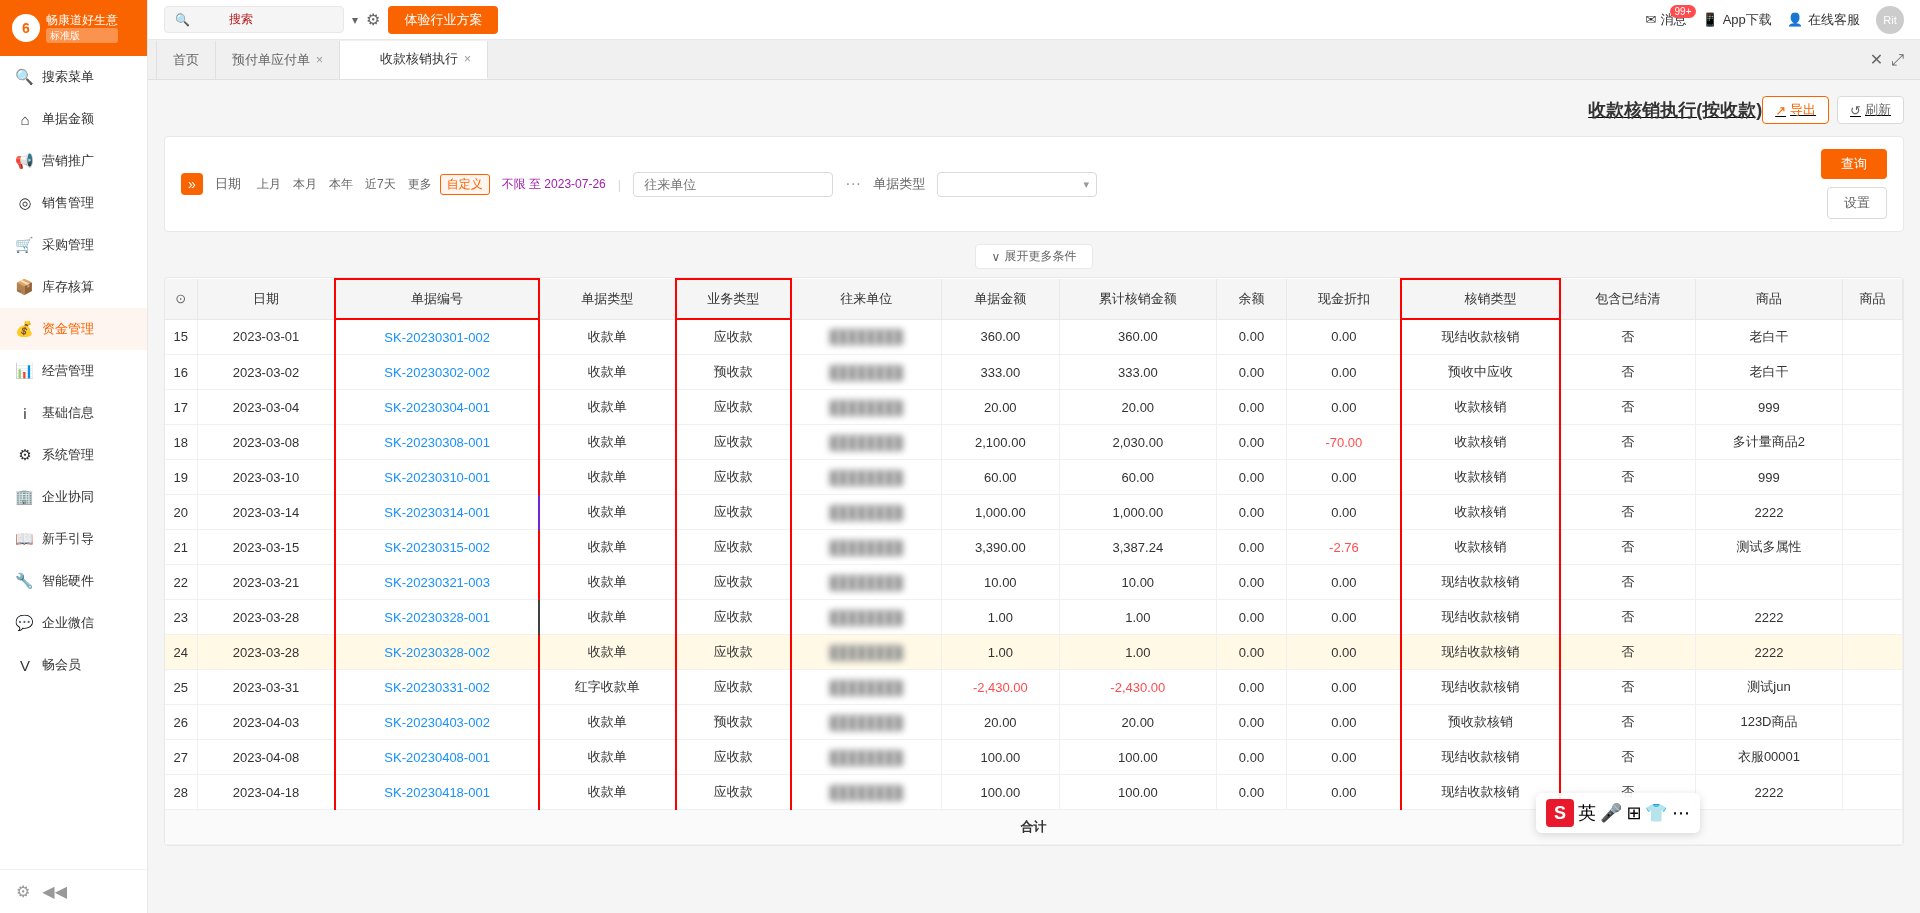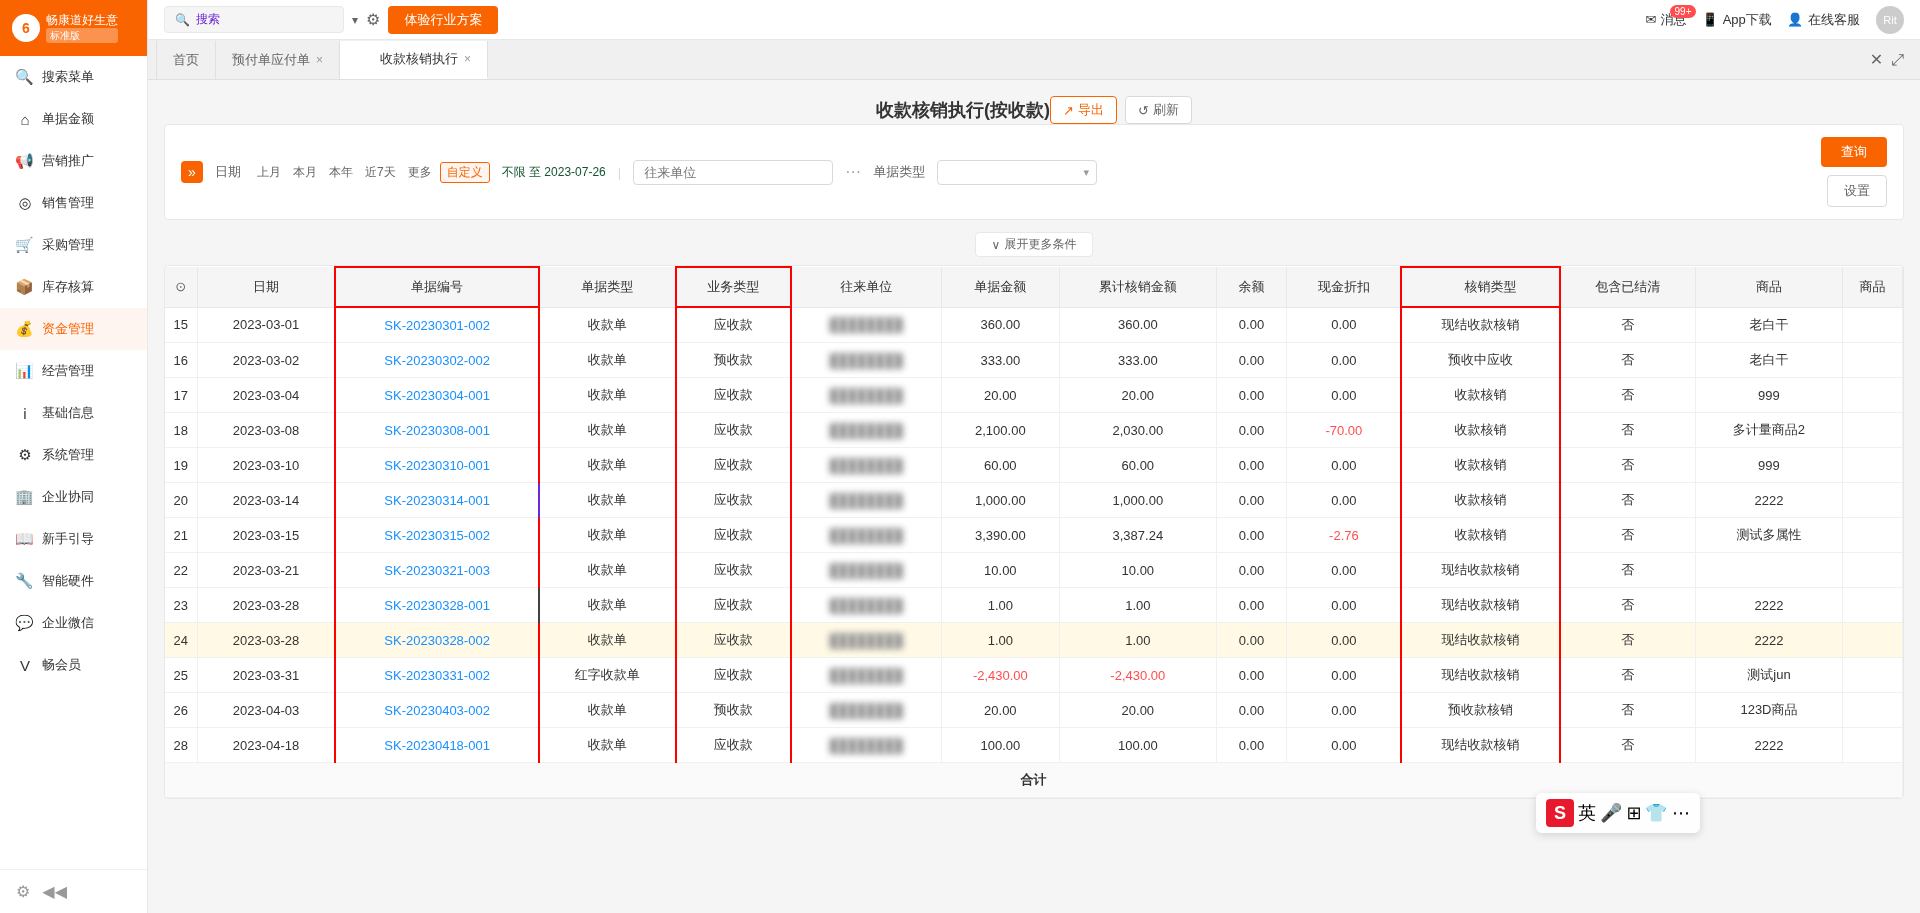--- a/index.html
+++ b/index.html
@@ -44,35 +44,35 @@
     .tab:first-child { border-left: 1px solid #e0e0e0; }
     .tab .tab-close { color: #999; font-size: 12px; cursor: pointer; }
     .tab-spacer { flex: 1; }
     .tab-actions { display: flex; align-items: center; gap: 8px; padding-right: 8px; }
     .tab-actions .icon-btn { color: #666; cursor: pointer; font-size: 16px; }
 
     
     .content { flex: 1; overflow: auto; padding: 16px; background: #f5f5f5; }
 
     
-    .page-header { display: flex; align-items: center; justify-content: center; margin-bottom: 0; }
+    .page-header { display: flex; align-items: center; justify-content: flex-end; margin-bottom: 12px; text-decoration: underline; }
     .page-title { font-size: 18px; font-weight: bold; color: #333; }
     .page-actions { display: flex; gap: 8px; }
     .btn-export { display: flex; align-items: center; gap: 4px; color: #fa6400; border: 1px solid #fa6400; background: #fff; padding: 4px 12px; border-radius: 4px; cursor: pointer; font-size: 13px; }
     .btn-refresh { display: flex; align-items: center; gap: 4px; color: #666; border: 1px solid #d9d9d9; background: #fff; padding: 4px 12px; border-radius: 4px; cursor: pointer; font-size: 13px; }
 
     
     .filter-bar { background: #fff; border-radius: 4px; padding: 12px 16px; margin-bottom: 12px; border: 1px solid #e8e8e8; }
     .filter-row { display: flex; align-items: center; gap: 12px; flex-wrap: wrap; }
     .filter-toggle-btn { background: #fa6400; color: #fff; border: none; border-radius: 4px; width: 22px; height: 22px; cursor: pointer; font-size: 14px; display: flex; align-items: center; justify-content: center; flex-shrink: 0; }
     .filter-label { color: #666; font-size: 13px; flex-shrink: 0; }
     .filter-date-btns { display: flex; gap: 4px; align-items: center; }
     .filter-date-btn { color: #666; font-size: 12px; cursor: pointer; padding: 2px 4px; }
     .filter-date-btn.active-custom { background: #fff5f0; color: #fa6400; border: 1px solid #fa6400; border-radius: 3px; padding: 1px 6px; font-size: 12px; }
-    .filter-date-range { color: #14532d; font-size: 12px; }
+    .filter-date-range { color: #a21caf; font-size: 12px; }
     .filter-separator { color: #d9d9d9; }
     .filter-unit-input { border: 1px solid #d9d9d9; border-radius: 4px; padding: 4px 10px; font-size: 13px; color: #999; min-width: 200px; background: #fff; }
     .filter-dots { color: #999; font-size: 16px; cursor: pointer; }
     .filter-type-select { border: 1px solid #d9d9d9; border-radius: 4px; padding: 4px 24px 4px 10px; font-size: 13px; color: #333; min-width: 160px; background: #fff; appearance: none; cursor: pointer; }
     .filter-type-wrap { position: relative; display: flex; align-items: center; }
     .filter-type-wrap::after { content: '▾'; position: absolute; right: 8px; color: #999; font-size: 11px; pointer-events: none; }
     .btn-query { background: #fa6400; color: #fff; border: none; border-radius: 4px; padding: 6px 20px; font-size: 13px; cursor: pointer; }
     .btn-settings { background: #fff; color: #666; border: 1px solid #d9d9d9; border-radius: 4px; padding: 6px 16px; font-size: 13px; cursor: pointer; margin-top: 4px; }
     .filter-actions { display: flex; flex-direction: column; gap: 4px; align-items: flex-end; margin-left: auto; }
 
@@ -184,21 +184,21 @@
     <span class="collapse-icon">◀◀</span>
   </div>
 </div>
 
 <div class="main">
 
   <div class="topbar">
     <div class="topbar-left">
       <div class="topbar-search-box">
         <span>🔍</span>
-        <span style="color:#6d28d9;font-size:12px;">搜索</span>
+        <span style="color:#b91c1c;font-size:12px;margin-left:33px;">搜索</span>
       </div>
       <span class="topbar-dropdown">▾</span>
       <span class="topbar-gear">⚙</span>
       <button class="topbar-btn-industry">体验行业方案</button>
     </div>
     <div class="topbar-right">
       <div class="topbar-msg">
         <span>✉</span>
         <span>消息</span>
         <span class="topbar-badge">99+</span>
@@ -495,20 +495,36 @@
       <td class="">20.00</td>
       <td class="">20.00</td>
       <td>0.00</td>
       <td class="">0.00</td>
       <td style="border-left:2px solid red;border-right:2px solid red;">预收款核销</td>
       <td>否</td>
       <td>123D商品</td>
       <td style="width:60px;min-width:40px;"></td>
     </tr>
             <tr>
+      <td>27</td>
+      <td>2023-04-08</td>
+      <td style="border-left:2px solid red;border-right:2px solid red;"><a class="link-text">SK-20230408-001</a></td>
+      <td>收款单</td>
+      <td style="border-left:2px solid red;border-right:2px solid red;">应收款</td>
+      <td class="blurred">████████</td>
+      <td class="">100.00</td>
+      <td class="">100.00</td>
+      <td>0.00</td>
+      <td class="">0.00</td>
+      <td style="border-left:2px solid red;border-right:2px solid red;">现结收款核销</td>
+      <td>否</td>
+      <td>衣服00001</td>
+      <td style="width:60px;min-width:40px;"></td>
+    </tr>
+            <tr>
       <td>28</td>
       <td>2023-04-18</td>
       <td style="border-left:2px solid red;border-right:2px solid red;"><a class="link-text">SK-20230418-001</a></td>
       <td>收款单</td>
       <td style="border-left:2px solid red;border-right:2px solid red;">应收款</td>
       <td class="blurred">████████</td>
       <td class="">100.00</td>
       <td class="">100.00</td>
       <td>0.00</td>
       <td class="">0.00</td>

